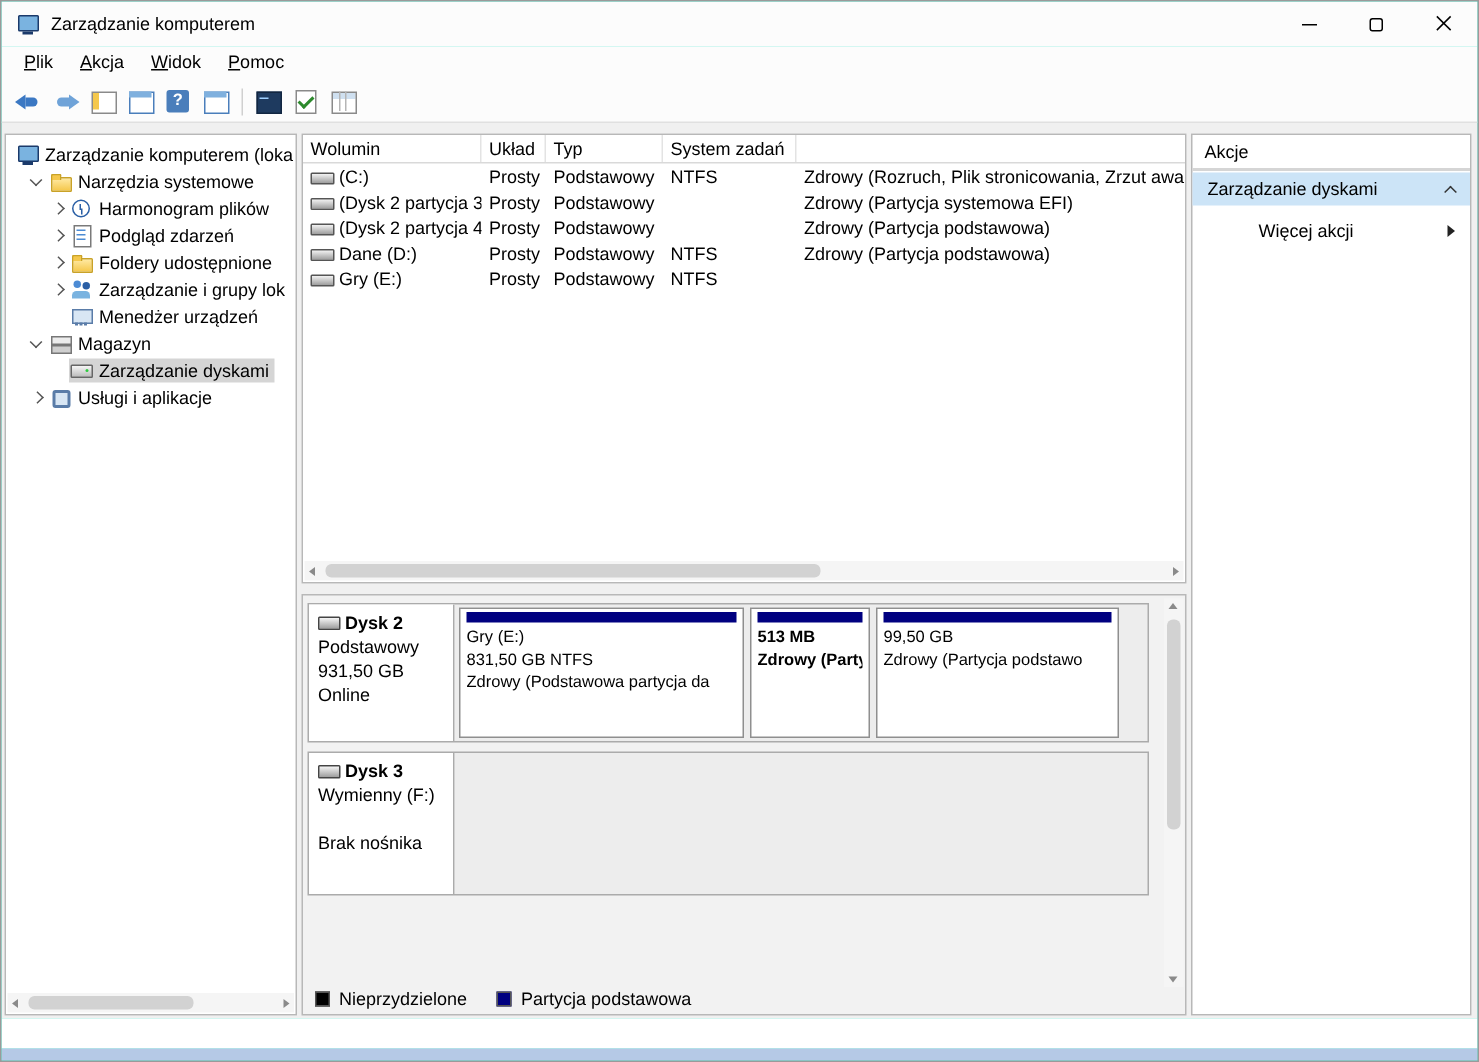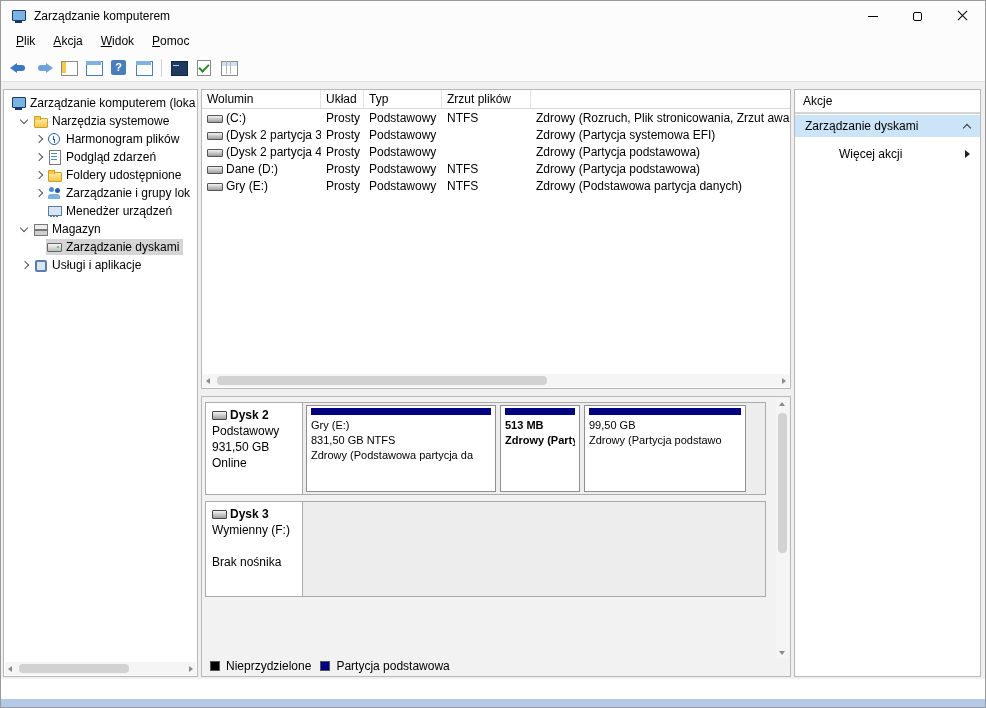--- a/index.html
+++ b/index.html
@@ -117,21 +117,21 @@
   .disk-label{width:97px;flex:none;background:#fff;border-right:1px solid #ababab;padding:4px 6px;line-height:16px;overflow:hidden;white-space:nowrap}
   .disk-name{display:flex;align-items:center;gap:4px;font-weight:bold}
   .disk-line.spacer{height:16px}
   .disk-hw-icon{position:relative;width:14px;height:12px;flex:none}
   .disk-hw-icon::before{content:"";position:absolute;left:0;top:2px;width:13px;height:7px;background:linear-gradient(#f5f5f5,#9e9e9e);border:1px solid #444;border-radius:1px}
   .partitions{display:flex;padding:2px 0 2px 3px;gap:4px;flex:1;align-items:stretch}
   .partition{background:#fff;border:1px solid #8f8f8f;position:relative;padding:1px 4px 0 4px;overflow:hidden;flex:none}
   .pt-strip{height:7px;margin:1px 0 3px 0}
   .pt-title:empty{display:none}
   .pt-title,.pt-line{font-size:11px;line-height:15px;white-space:nowrap;overflow:hidden}
-  .legend{position:absolute;left:8px;bottom:3px;display:flex;gap:9px;align-items:center}
+  .legend{position:absolute;left:8px;bottom:3px;display:flex;gap:20px;align-items:center}
   .legend-item{display:flex;align-items:center;gap:6px}
   .legend-swatch{width:10px;height:10px;border:1px solid #555}
 
   
   .actions-header{font-weight:normal;padding:4px 8px;border-bottom:2px solid #d5d5d5}
   .action-row{height:22px;display:flex;align-items:center;padding:0 10px}
   .action-primary{background:#cce4f7;margin-top:1px}
   .caret-up{margin-left:auto;width:6px;height:6px;border-left:1px solid #333;border-top:1px solid #333;transform:rotate(45deg);margin-top:3px}
   .action-more{padding-left:44px;margin-top:6px}
   .tri-right{margin-left:auto;border-left:5px solid #222;border-top:4px solid transparent;border-bottom:4px solid transparent}
@@ -294,21 +294,21 @@
 
       <div class="volume-pane">
         <div class="vol-header">
 
             <div class="vh">Wolumin</div>
 
             <div class="vh">Układ</div>
 
             <div class="vh">Typ</div>
 
-            <div class="vh">Zrzut plików</div>
+            <div class="vh">System zadań</div>
 
           </div>
         <div class="vol-rows">
 
             <div class="vol-row">
               <div class="vc">
                 <span class="volume-icon"></span>
                 <span>(C:)</span>
               </div>
               <div class="vc">Prosty</div>
@@ -351,21 +351,20 @@
             </div>
 
             <div class="vol-row">
               <div class="vc">
                 <span class="volume-icon"></span>
                 <span>Gry (E:)</span>
               </div>
               <div class="vc">Prosty</div>
               <div class="vc">Podstawowy</div>
               <div class="vc">NTFS</div>
-              <div class="vc">Zdrowy (Podstawowa partycja danych)</div>
             </div>
           </div>
         <div class="hscroll vol-hscroll">
           <span class="sb-arrow-left"></span>
           <div class="thumb"></div>
           <span class="sb-arrow-right"></span>
         </div>
       </div>
 
       <div class="disk-pane">

